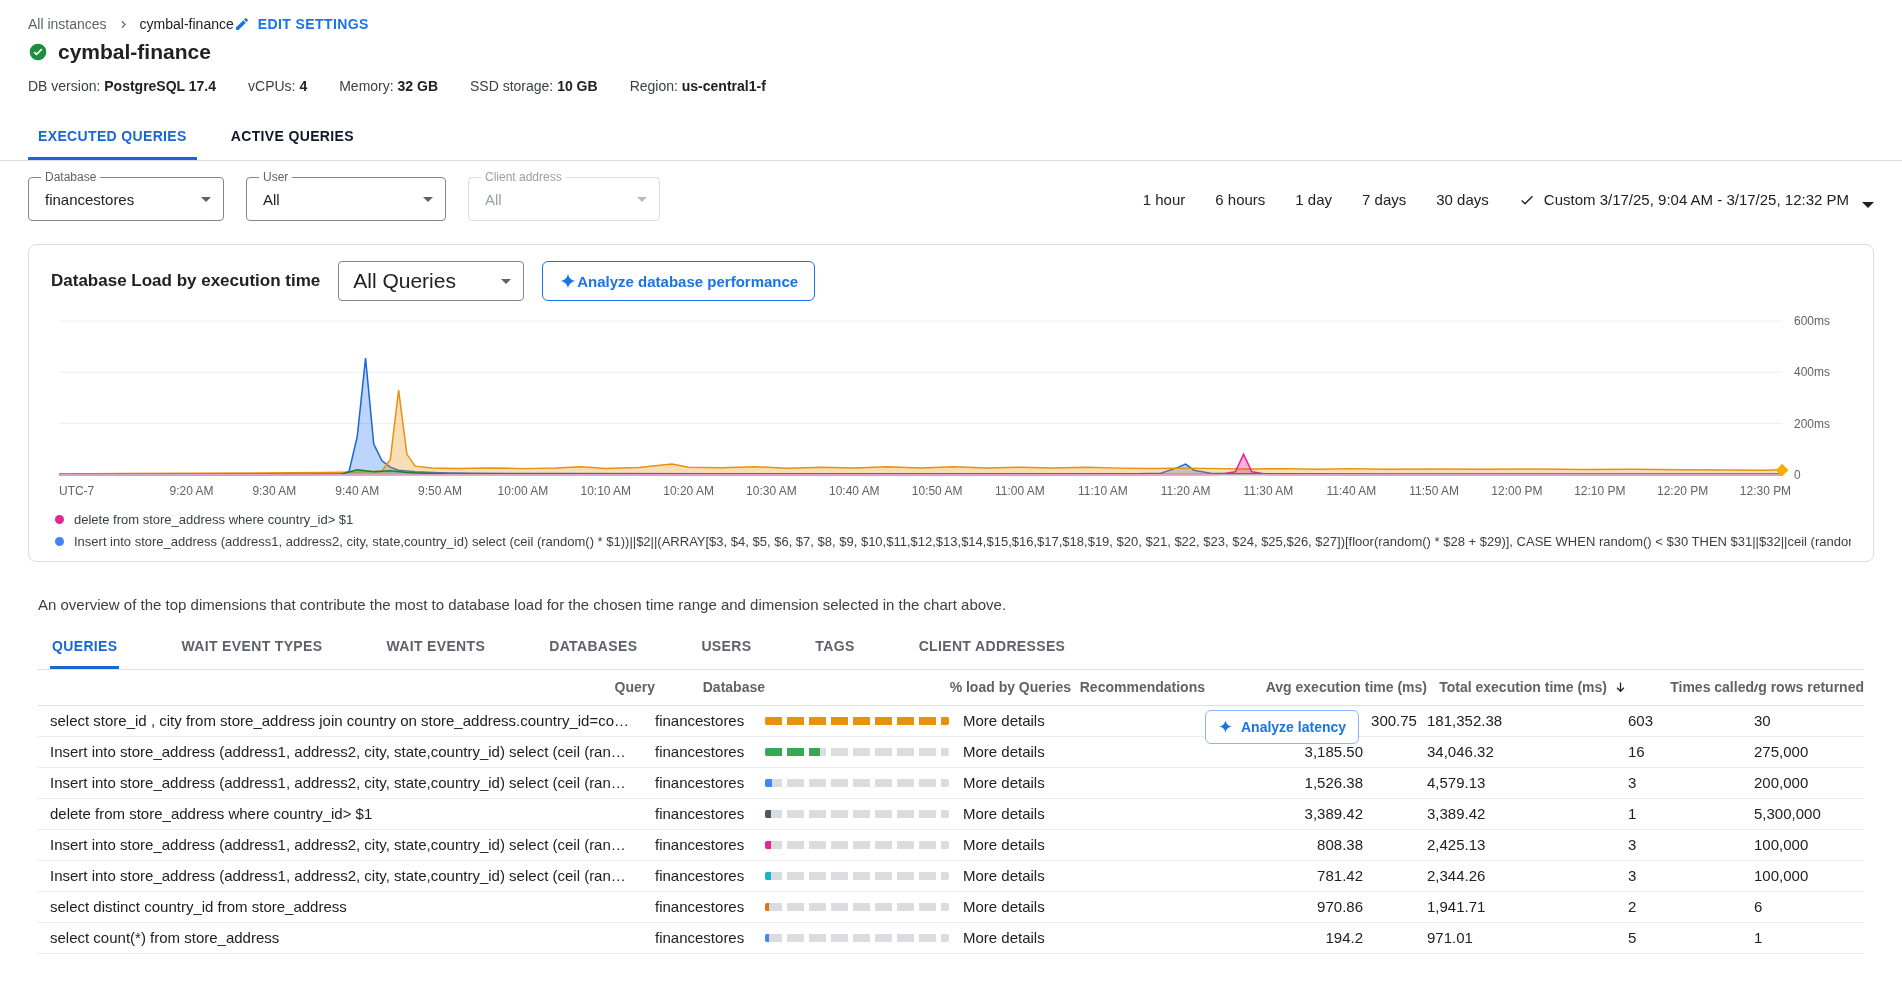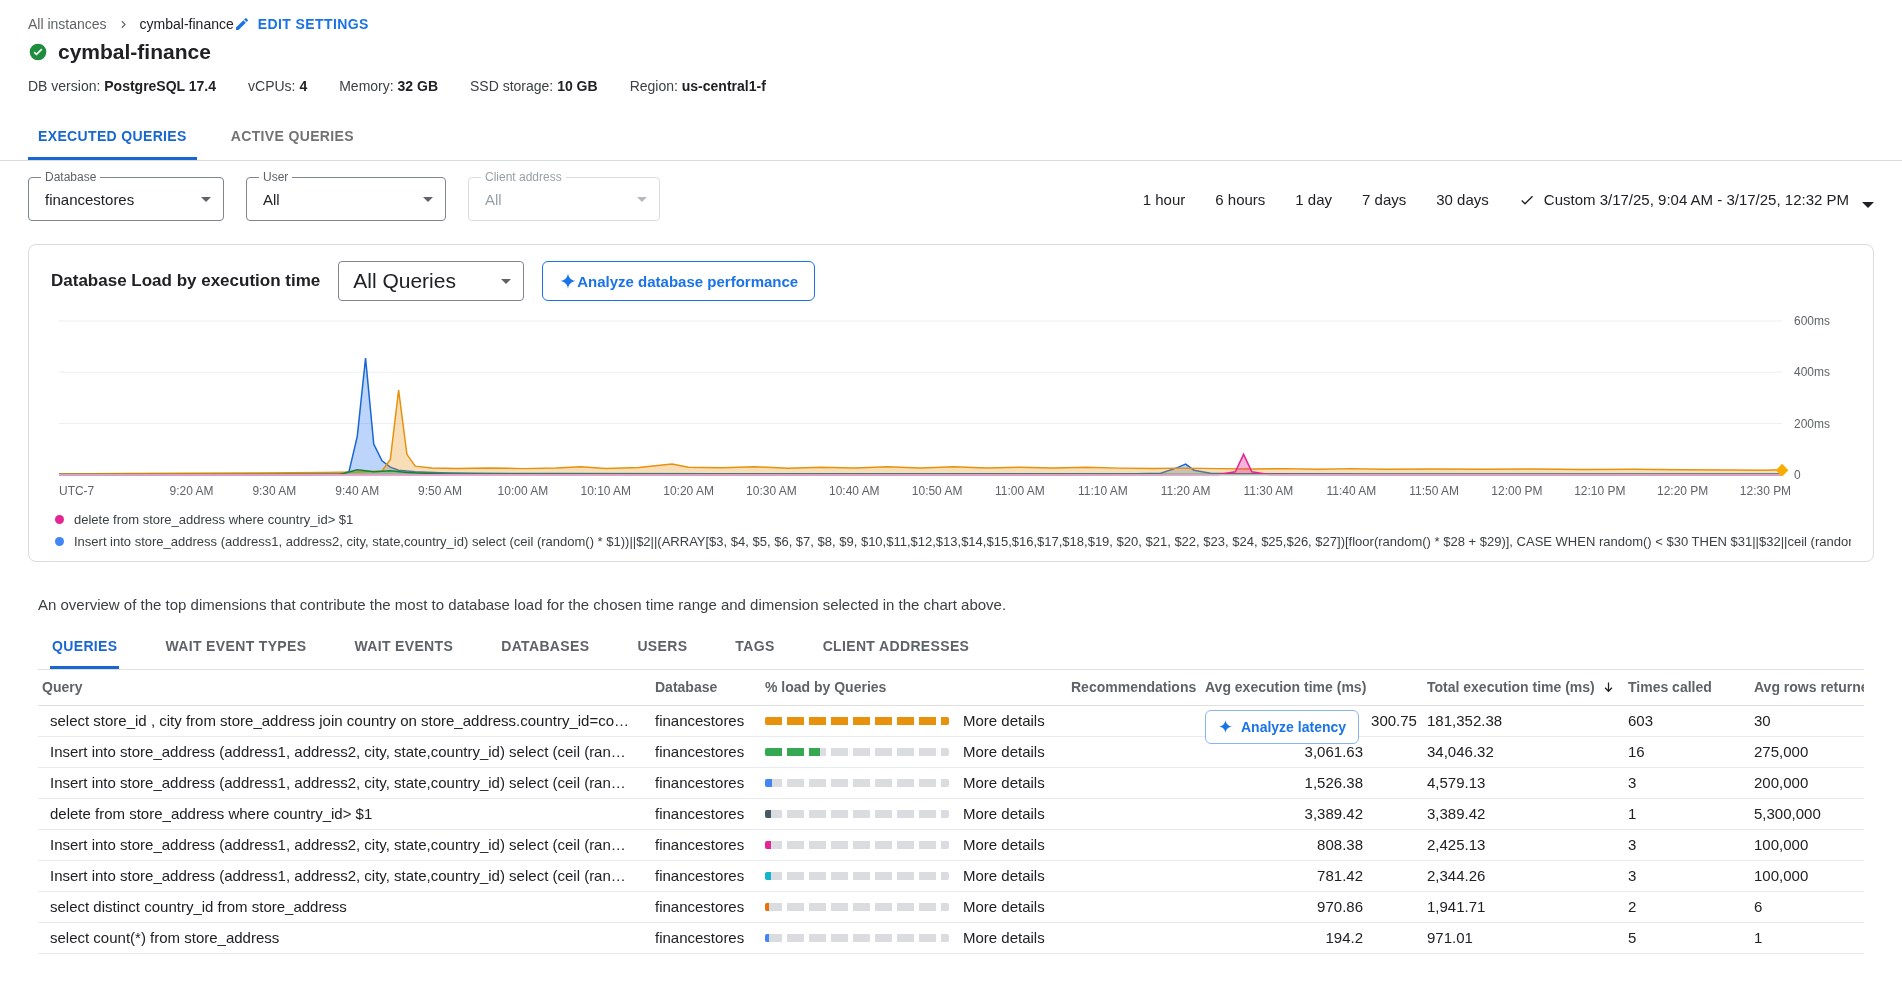--- a/index.html
+++ b/index.html
@@ -14,21 +14,21 @@
   .edit-settings{display:flex;align-items:center;gap:8px;border:none;background:none;color:#1a73e8;
     font-size:14px;font-weight:700;letter-spacing:.4px;cursor:pointer;font-family:inherit;}
   .title-row{display:flex;align-items:center;gap:10px;padding:8px 28px 0;}
   .page-title{font-size:21px;font-weight:700;color:#202124;}
   .meta-row{display:flex;gap:32px;padding:14px 28px 0;font-size:14px;color:#3c4043;}
   .meta-row b{color:#202124;font-weight:700;}
 
   
   .main-tabs{display:flex;padding:0 28px;margin-top:20px;border-bottom:1px solid #dadce0;}
   .main-tab{height:46px;display:flex;align-items:center;padding:0 10px;margin-right:24px;
-    font-size:14px;font-weight:700;letter-spacing:.35px;color:#737373;cursor:pointer;
+    font-size:14px;font-weight:700;letter-spacing:.35px;color:#0f172a;cursor:pointer;
     border-bottom:3px solid transparent;}
   .main-tab.active{color:#1967d2;border-bottom-color:#1967d2;}
 
   
   .filters{display:flex;align-items:center;padding:16px 28px 0;gap:22px;}
   .mselect{position:relative;height:44px;border:1px solid #80868b;border-radius:4px;background:#fff;
     display:flex;align-items:center;padding:0 12px 0 16px;cursor:pointer;}
   .mselect .flabel{position:absolute;top:-7px;left:12px;font-size:12px;color:#5f6368;background:#fff;
     padding:0 4px;line-height:1;}
   .mselect .val{font-size:15px;color:#202124;flex:1;white-space:nowrap;}
@@ -57,29 +57,29 @@
   #load-chart{display:block;width:100%;margin-top:12px;}
   .legend{margin-top:4px;display:flex;flex-direction:column;gap:7px;padding-left:4px;}
   .legend-item{display:flex;align-items:center;gap:10px;font-size:13px;color:#3c4043;
     white-space:nowrap;overflow:hidden;}
   .legend-dot{width:9px;height:9px;border-radius:50%;flex:none;}
 
   
   .dimensions{padding:26px 38px 0;}
   .dim-title{font-size:17px;font-weight:700;color:#202124;}
   .dim-sub{margin-top:8px;font-size:15px;color:#3c4043;}
-  .dim-tabs{display:flex;margin-top:14px;border-bottom:1px solid #e0e0e0;padding-left:12px;}
+  .dim-tabs{display:flex;margin-top:14px;border-bottom:1px solid #e0e0e0;padding-left:12px;gap:16px;}
   .dim-tab{height:42px;display:flex;align-items:center;padding:0 2px;margin-right:44px;font-size:14px;
     font-weight:700;letter-spacing:.35px;color:#5f6368;cursor:pointer;border-bottom:3px solid transparent;}
   .dim-tab.active{color:#1967d2;border-bottom-color:#1967d2;}
 
   .thead,.trow{display:grid;grid-template-columns:minmax(0,1fr) 110px 306px 134px 222px 201px 126px 110px;
     align-items:center;}
   .thead{height:36px;border-bottom:1px solid #e0e0e0;color:#5f6368;font-size:14px;font-weight:700;}
-  .h-cell{display:flex;align-items:center;white-space:nowrap;overflow:hidden;}
+  .h-cell{display:flex;align-items:center;white-space:nowrap;overflow:hidden;justify-content:flex-end;}
   .hc0{padding-left:4px;}
   .trow{height:31px;border-bottom:1px solid #e8eaed;font-size:15px;color:#202124;}
   .cell{white-space:nowrap;overflow:hidden;}
   .rc0{padding-left:12px;padding-right:24px;text-overflow:ellipsis;cursor:pointer;}
   .load-cell{display:flex;align-items:center;gap:14px;}
   .load-track{position:relative;width:184px;height:8px;border-radius:2px;overflow:hidden;flex:none;
     background:repeating-linear-gradient(90deg,#dadce0 0 17px,#fff 17px 22px);}
   .load-fill{position:absolute;left:0;top:0;bottom:0;}
   .more-details{cursor:pointer;color:#202124;}
   .rc4{display:flex;align-items:center;justify-content:flex-end;padding-right:64px;gap:12px;}
@@ -291,21 +291,21 @@
         <div class="cell rc0">Insert into store_address (address1, address2, city, state,country_id) select (ceil (random() * ...</div>
         <div class="cell rc1">financestores</div>
         <div class="cell rc2 load-cell">
           <div class="load-track">
             <div class="load-fill" style="width: 55.2px; background: repeating-linear-gradient(90deg, rgb(52, 168, 83) 0px, rgb(52, 168, 83) 17px, rgb(255, 255, 255) 17px, rgb(255, 255, 255) 22px);"></div>
           </div>
           <span class="more-details">More details</span>
         </div>
         <div class="cell rc3"></div>
         <div class="cell rc4">
-          <span>3,061.63</span>
+          <span>3,185.50</span>
         </div>
         <div class="cell rc5">34,046.32</div>
         <div class="cell rc6">16</div>
         <div class="cell rc7">275,000</div>
       </div>
       <div class="trow">
         <div class="cell rc0">Insert into store_address (address1, address2, city, state,country_id) select (ceil (random() * ...</div>
         <div class="cell rc1">financestores</div>
         <div class="cell rc2 load-cell">
           <div class="load-track">

